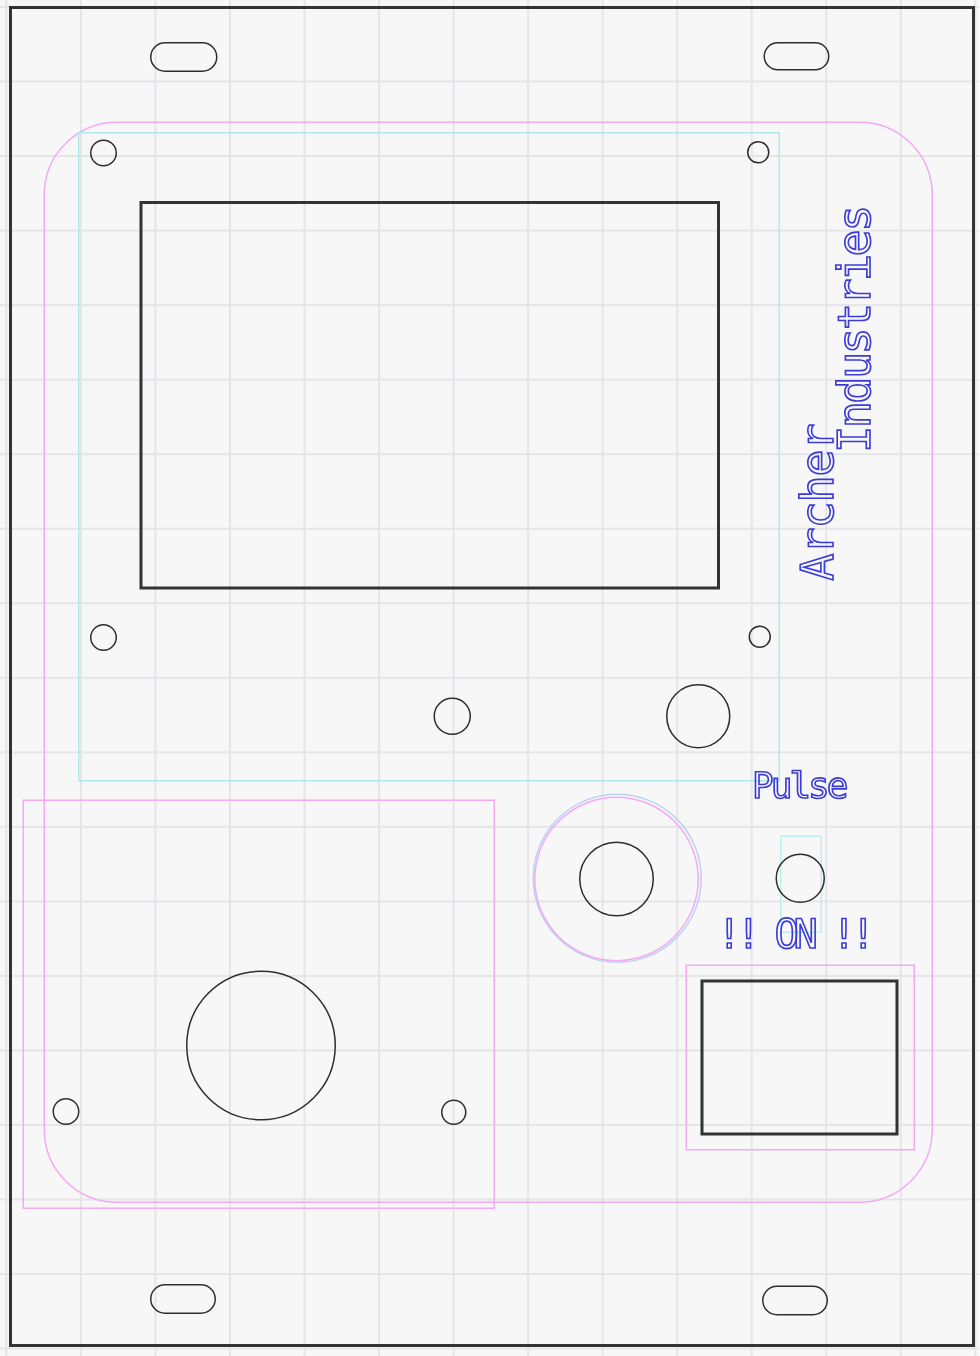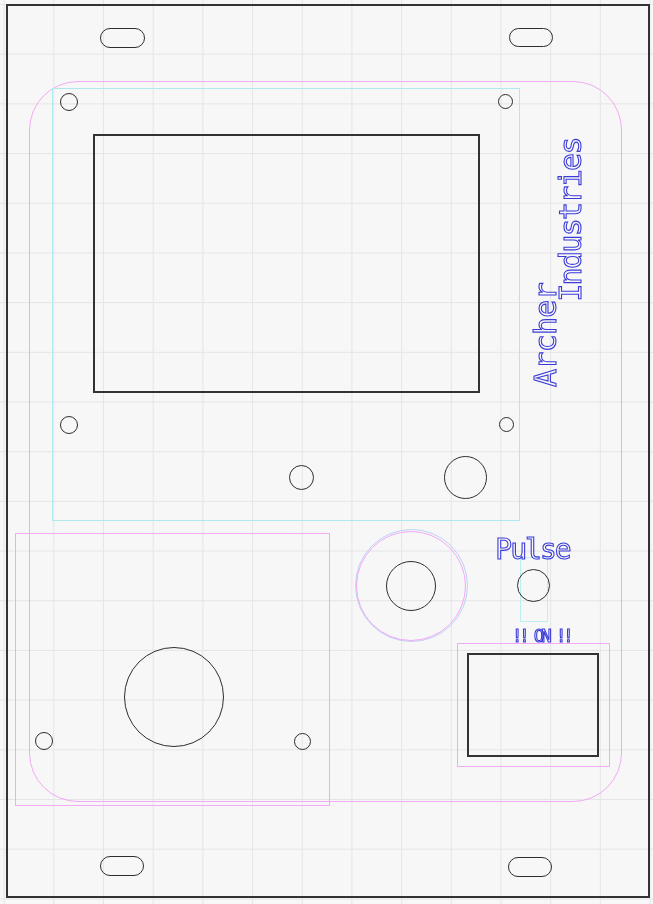--- a/index.html
+++ b/index.html
@@ -31,22 +31,22 @@
     color:#3b3bd8;
     -webkit-text-fill-color:transparent;
     -webkit-text-stroke:1.1px #3b3bd8;
     text-align:center;
     white-space:nowrap;
     line-height:1;
   }
   .vtext{transform:rotate(-90deg);transform-origin:center center;}
   #label-archer{left:484px;top:322px;width:120px;height:26px;font-size:30px;letter-spacing:-0.7px;}
   #label-industries{left:484px;top:207px;width:170px;height:26px;font-size:30px;letter-spacing:-1.7px;}
-  #label-pulse{left:490px;top:536px;width:85px;font-size:28px;letter-spacing:-2px;}
-  #label-on{left:494px;top:610px;width:94px;font-size:18px;letter-spacing:-3.5px;margin-top:17px;}
+  #label-pulse{left:490px;top:512px;width:85px;font-size:24px;letter-spacing:-2px;}
+  #label-on{left:478px;top:610px;width:94px;font-size:27px;letter-spacing:-3.5px;}
 
   
   #panel-outline{left:6px;top:4px;width:644px;height:894px;}
   #slot-tl{left:100px;top:28px;width:45px;height:19.5px;}
   #slot-tr{left:509px;top:28px;width:44px;height:19px;}
   #slot-bl{left:100px;top:856px;width:44px;height:20px;}
   #slot-br{left:508px;top:857px;width:44px;height:20px;}
   #pink-outline{left:29px;top:81px;width:593px;height:721px;border-radius:49px;}
   #cyan-zone{left:52px;top:88px;width:468px;height:433px;}
   #display-cutout{left:93px;top:134px;width:387px;height:259px;}

